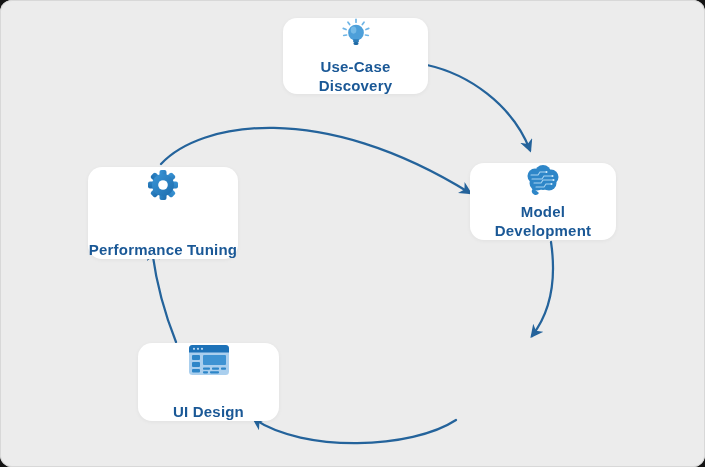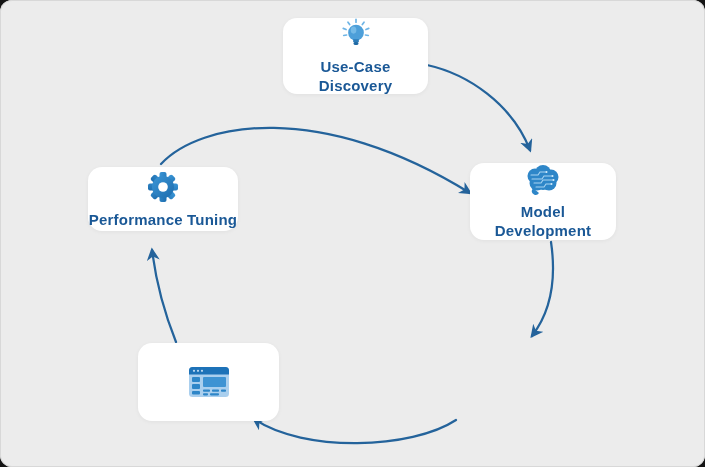--- a/index.html
+++ b/index.html
@@ -4,33 +4,33 @@
 <style>
   html,body{margin:0;padding:0;background:#141414;}
   body{font-family:"Liberation Sans","DejaVu Sans",sans-serif;}
   .stage{
     position:relative;width:705px;height:467px;background:#ececec;
     border-radius:12px;overflow:hidden;box-shadow:0 0 0 1px #d8d8d8 inset;
   }
   .edges{position:absolute;left:0;top:0;width:705px;height:467px;pointer-events:none;}
   .node{
     position:absolute;background:#ffffff;border-radius:14px;
-    display:flex;flex-direction:column;align-items:center;justify-content:center;
+    display:flex;flex-direction:column;align-items:center;justify-content:space-between;
     gap:5px;box-shadow:0 1px 4px rgba(0,0,0,0.05);
   }
   .node .icon{display:flex;align-items:center;justify-content:center;}
   .node .label{
     color:#1a5896;font-weight:bold;font-size:15px;line-height:19px;
     text-align:center;white-space:pre-line;letter-spacing:0.2px;
   }
   #node-use-case{left:283px;top:18px;width:145px;height:76px;}
   #node-model{left:470px;top:163px;width:146px;height:77px;}
   #node-cloud{left:423px;top:343px;width:149px;height:77px;}
   #node-ui{left:138px;top:343px;width:141px;height:78px;}
-  #node-perf{left:88px;top:167px;width:150px;height:64px;}
+  #node-perf{left:88px;top:167px;width:150px;height:92px;}
 </style>
 </head>
 <body>
 
 <div class="stage">
 
   <svg class="edges" viewBox="0 0 705 467">
     <defs>
       <marker id="ah" viewBox="0 0 10 10" refX="8" refY="5" markerWidth="13" markerHeight="13" markerUnits="userSpaceOnUse" orient="auto">
         <path d="M0,0 L10,5 L0,10 L3,5 Z" fill="#24639b"></path>
@@ -114,20 +114,21 @@
           <rect x="5" y="26" width="8" height="3.5" rx="1"></rect>
           <rect x="16" y="12" width="23" height="10" rx="1" fill="#3e93d3"></rect>
           <rect x="16" y="24.5" width="7" height="2.2" rx="0.8"></rect>
           <rect x="25" y="24.5" width="7" height="2.2" rx="0.8"></rect>
           <rect x="34" y="24.5" width="5" height="2.2" rx="0.8"></rect>
           <rect x="16" y="28.2" width="5" height="2.2" rx="0.8"></rect>
           <rect x="23" y="28.2" width="9" height="2.2" rx="0.8"></rect>
         </g>
       </svg>
     </span>
+    <span class="label">UI Design</span>
   </div>
 
   <div class="node" id="node-perf">
     <span class="icon">
       <svg width="36" height="36" viewBox="0 0 36 36">
         <defs>
           <linearGradient id="gearGrad" x1="0" y1="0" x2="1" y2="1">
             <stop offset="0" stop-color="#3a95d6"></stop>
             <stop offset="1" stop-color="#1d6dae"></stop>
           </linearGradient>

